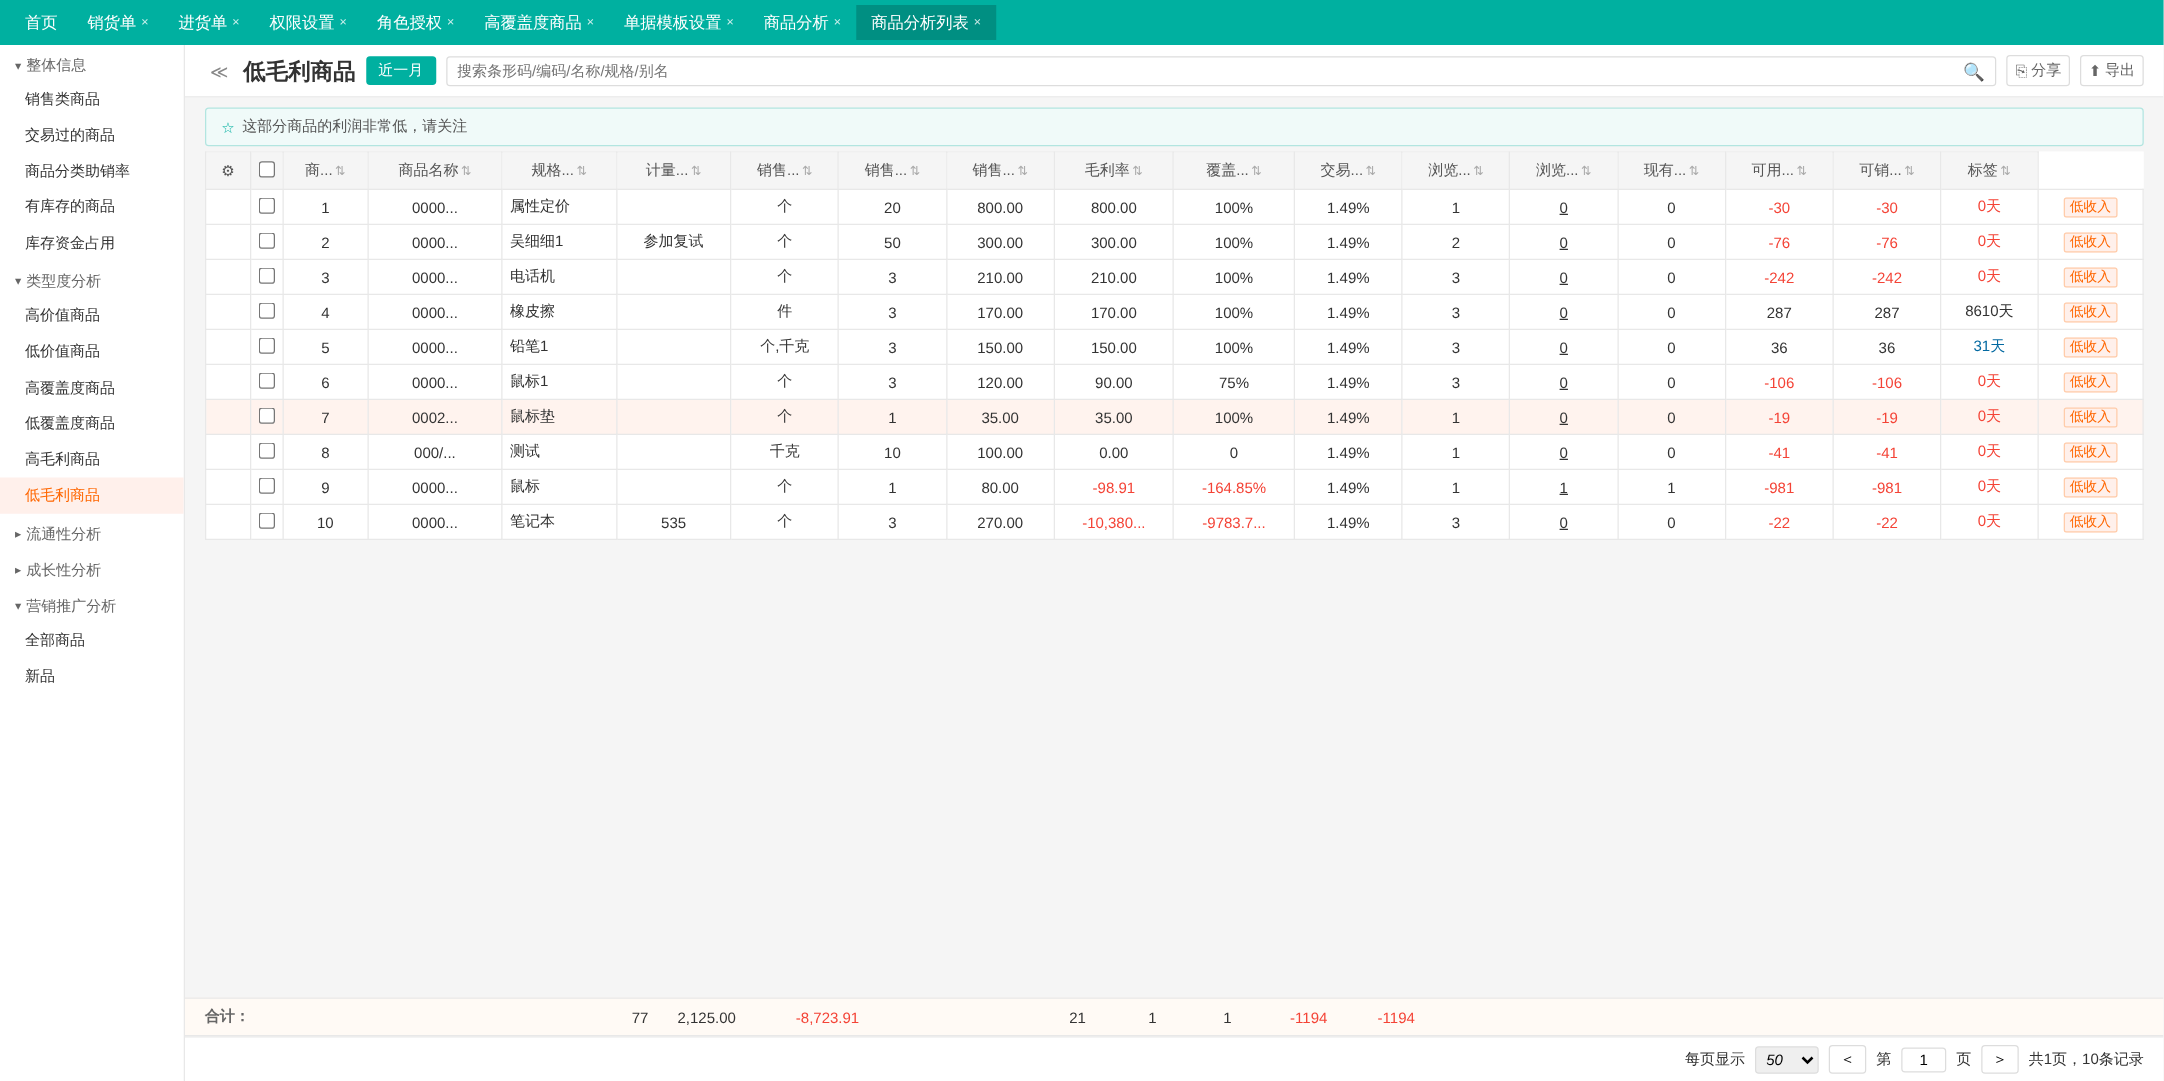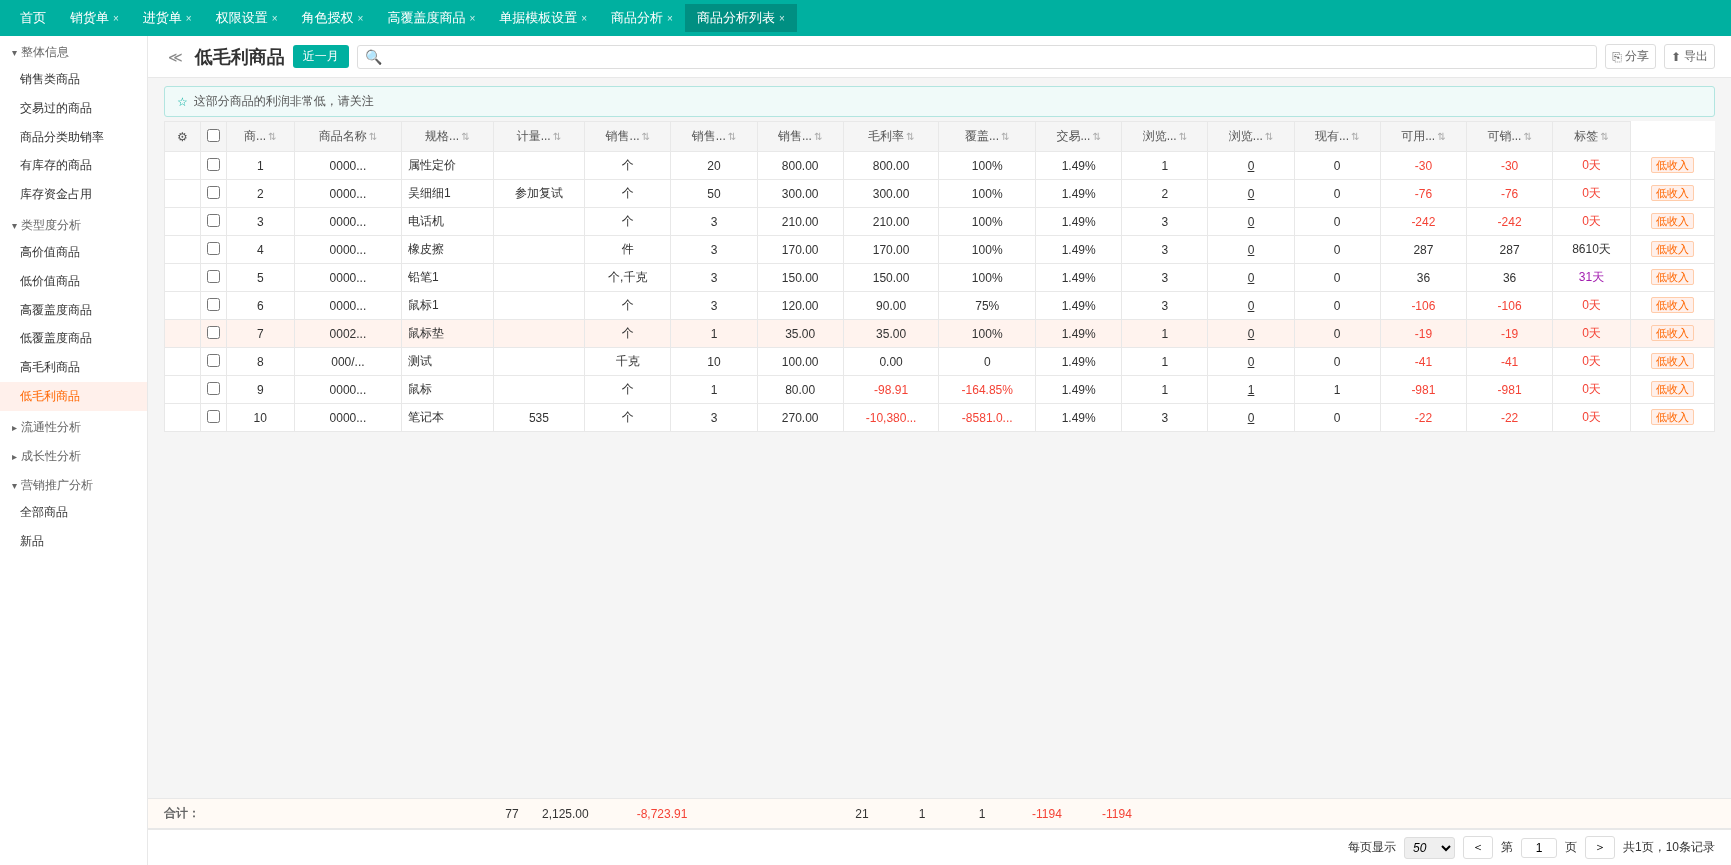--- a/index.html
+++ b/index.html
@@ -326,20 +326,21 @@
     <div class="sidebar-item">新品</div>
   </aside>
 
   <div class="main-content">
 
     <div class="content-header">
       <span class="collapse-btn">≪</span>
       <span class="page-title">低毛利商品</span>
       <button class="filter-btn">近一月</button>
       <div class="search-box">
+        <input type="text" placeholder="搜索条形码/编码/名称/规格/别名" style="">
         <span style="color:#aaa; font-size:14px;">🔍</span>
       </div>
       <div class="header-actions">
         <button class="action-btn">
           <span>⎘</span>
           <span>分享</span>
         </button>
         <button class="action-btn">
           <span>⬆</span>
           <span>导出</span>
@@ -474,21 +475,21 @@
       <td>3</td>
       <td>150.00</td>
       <td style="color:#333">150.00</td>
       <td style="color:#333">100%</td>
       <td>1.49%</td>
       <td>3</td>
       <td style="text-decoration:underline; cursor:pointer;">0</td>
       <td>0</td>
       <td style="color:#333">36</td>
       <td style="color:#333">36</td>
-      <td style="color:#a21caf">31天</td>
+      <td style="color:#0369a1">31天</td>
       <td><span class="tag-badge">低收入</span></td>
     </tr>
             <tr>
       <td></td>
       <td><input type="checkbox" style=""></td>
       <td style="text-align:center;">6</td>
       <td>0000...</td>
       <td class="text-left">鼠标1</td>
       <td></td>
       <td>个</td>
@@ -572,21 +573,21 @@
       <td></td>
       <td><input type="checkbox" style=""></td>
       <td style="text-align:center;">10</td>
       <td>0000...</td>
       <td class="text-left">笔记本</td>
       <td>535</td>
       <td>个</td>
       <td>3</td>
       <td>270.00</td>
       <td style="color:#f44336">-10,380...</td>
-      <td style="color:#f44336">-8581.0...</td>
+      <td style="color:#f44336">-9783.7...</td>
       <td>1.49%</td>
       <td>3</td>
       <td style="text-decoration:underline; cursor:pointer;">0</td>
       <td>0</td>
       <td style="color:#f44336">-22</td>
       <td style="color:#f44336">-22</td>
       <td style="color:#f44336">0天</td>
       <td><span class="tag-badge">低收入</span></td>
     </tr>
           </tbody>

